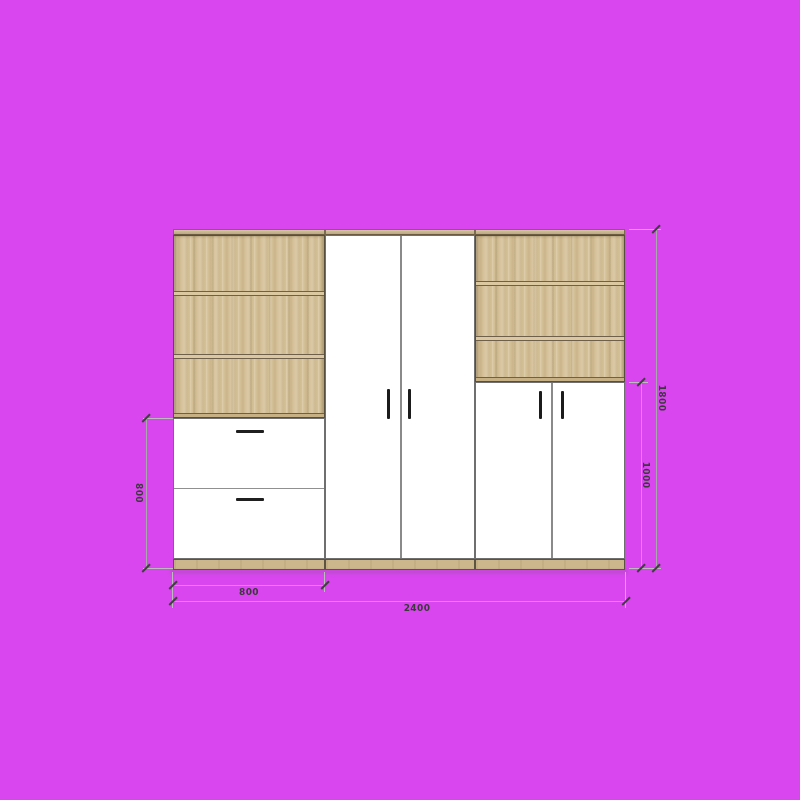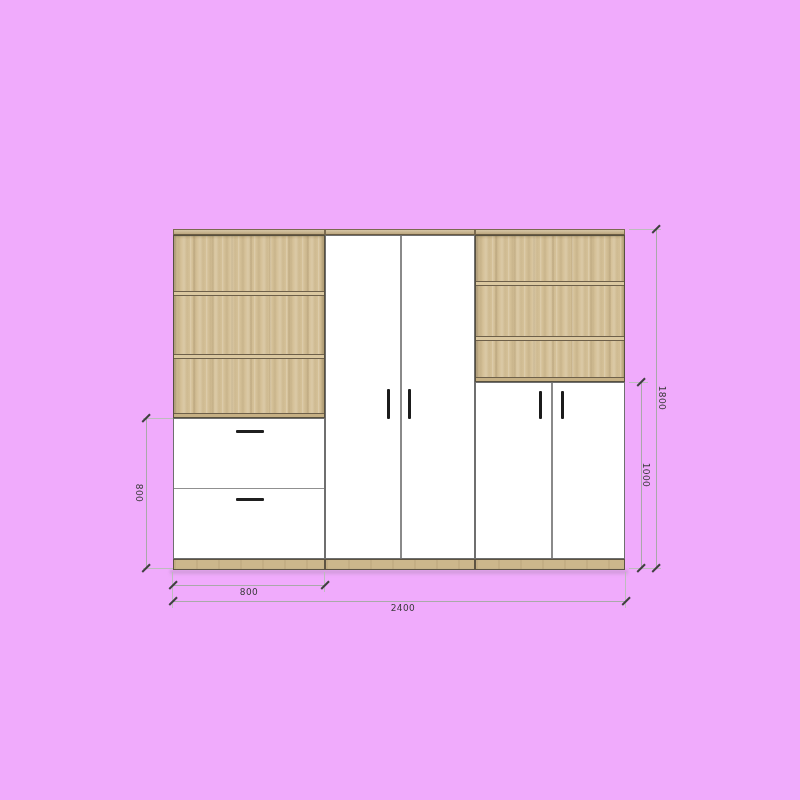--- a/index.html
+++ b/index.html
@@ -1,17 +1,17 @@
 <!DOCTYPE html>
 <html><head>
 <meta charset="utf-8">
 <style>
   html,body{margin:0;padding:0;background:#fff;}
-  .canvas{position:relative;width:800px;height:800px;background:#f0abfc;overflow:hidden;
-          font-family:"DejaVu Sans","Liberation Sans",sans-serif;}
+  .canvas{position:relative;width:800px;height:800px;background:#d946ef;overflow:hidden;
+          font-family:"DejaVu Sans","Liberation Sans",sans-serif;font-weight:bold;}
   .abs{position:absolute;box-sizing:border-box;}
 
   
   .wood{
     background-color:#d5c198;
     background-image:
       repeating-linear-gradient(90deg,
         rgba(255,255,255,0.22) 0px, rgba(255,255,255,0) 2px,
         rgba(139,115,74,0.16) 5px, rgba(255,255,255,0) 7px,
         rgba(255,255,255,0.14) 10px, rgba(139,115,74,0.09) 13px,
@@ -126,15 +126,15 @@
   <div class="abs ext-line v" style="left:324px;top:572px;height:20px;"></div>
   <div class="abs dim-line h" style="left:173px;top:585px;width:152px;"></div>
   <div class="tick" style="left:173px;top:585px;"></div>
   <div class="tick" style="left:325px;top:585px;"></div>
   <div class="dim-label" style="left:229px;top:586px;width:40px;height:11px;">800</div>
 
   <div class="abs ext-line v" style="left:625px;top:572px;height:36px;"></div>
   <div class="abs dim-line h" style="left:173px;top:601px;width:453px;"></div>
   <div class="tick" style="left:173px;top:601px;"></div>
   <div class="tick" style="left:626px;top:601px;"></div>
-  <div class="dim-label" style="left:378px;top:602px;width:50px;height:11px;">2400</div>
+  <div class="dim-label" style="left:392px;top:602px;width:50px;height:11px;">2400</div>
 
 </div>
 
 </body></html>

